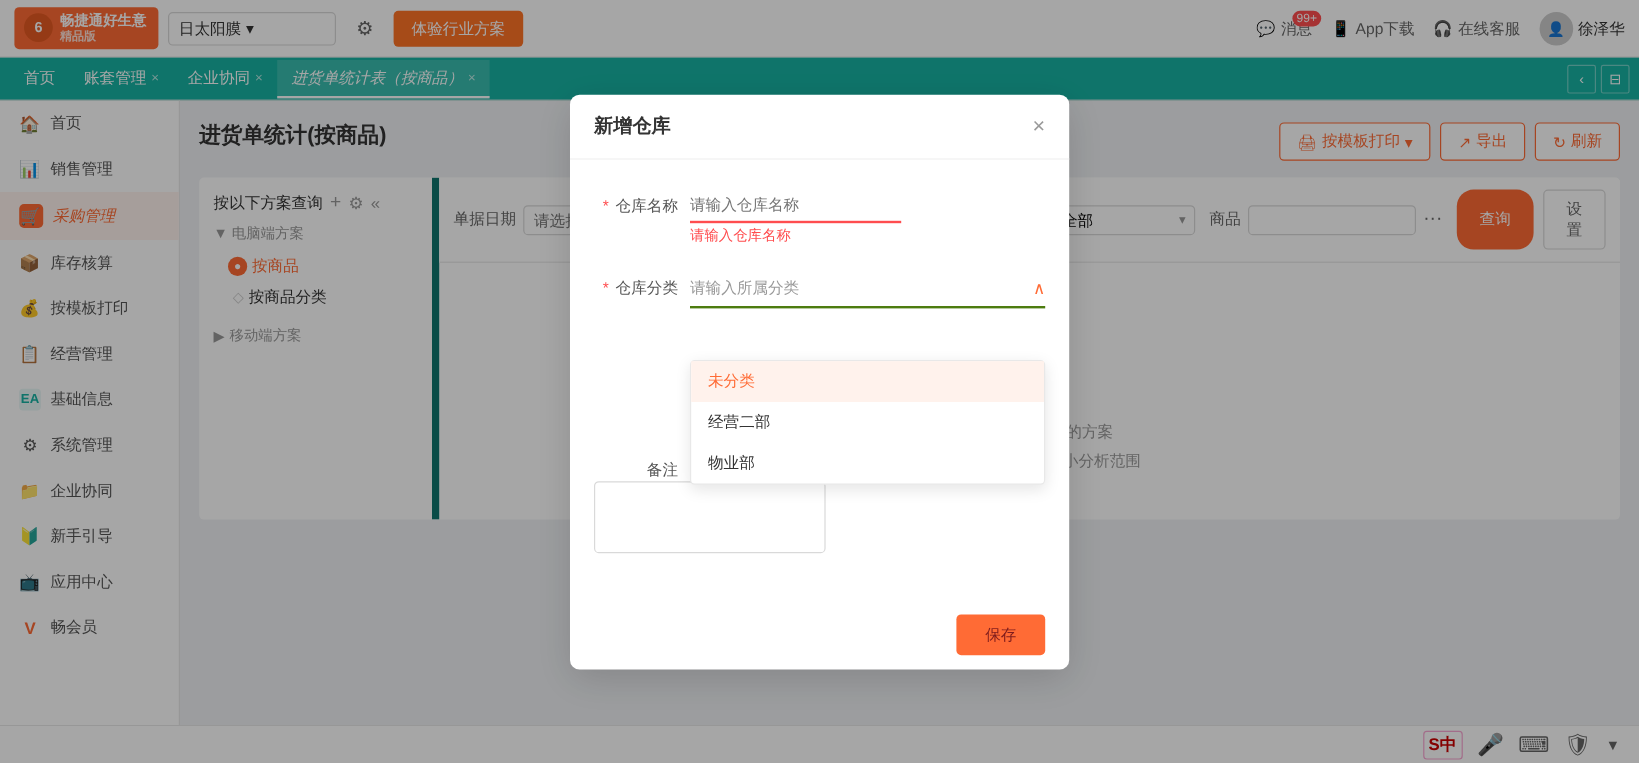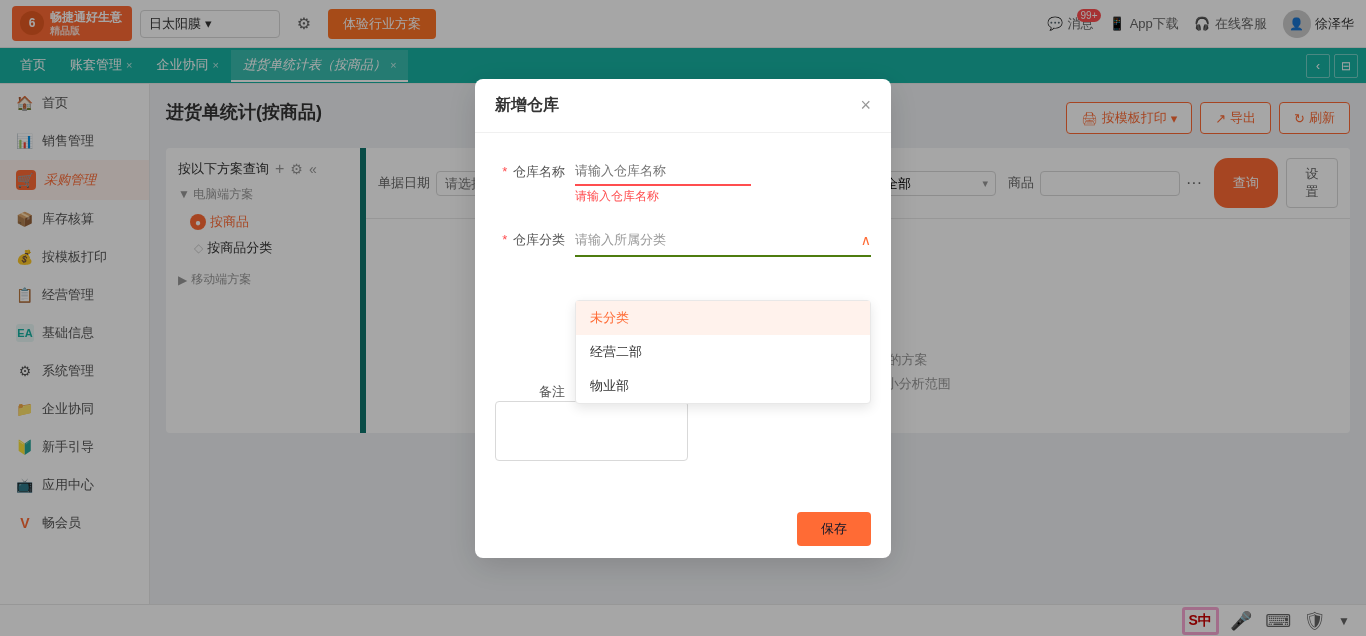--- a/index.html
+++ b/index.html
@@ -115,21 +115,21 @@
       width: 100%; border: none; border-bottom: 1px solid #d9d9d9;
       padding: 6px 0; font-size: 13px; outline: none; color: #999;
       display: flex; align-items: center; cursor: pointer; justify-content: space-between;
     }
     .form-select-arrow { color: #ff6b35; font-size: 14px; cursor: pointer; }
     .dropdown-list { position: absolute; left: 0; top: 100%; background: #fff; border: 1px solid #e8e8e8; border-radius: 4px; box-shadow: 0 4px 12px rgba(0,0,0,0.1); z-index: 200; width: 280px; }
     .dropdown-item { padding: 8px 14px; cursor: pointer; font-size: 13px; color: #333; }
     .dropdown-item.selected { background: #fff2ec; color: #ff6b35; }
     .form-textarea { width: 100%; border: 1px solid #d9d9d9; border-radius: 4px; padding: 6px 8px; font-size: 13px; resize: none; outline: none; min-height: 60px; }
     .modal-footer { padding: 12px 20px; display: flex; justify-content: flex-end; gap: 8px; }
-    .btn-save { background: #ff6b35; color: #0f172a; border: none; border-radius: 4px; padding: 8px 24px; cursor: pointer; font-size: 13px; }
+    .btn-save { background: #ff6b35; color: #7f1d1d; border: none; border-radius: 4px; padding: 8px 24px; cursor: pointer; font-size: 13px; }
 
     
     .bottom-bar { position: fixed; bottom: 0; left: 0; right: 0; height: 32px; background: #fff; border-top: 1px solid #e8e8e8; display: flex; align-items: center; justify-content: flex-end; padding: 0 16px; gap: 12px; z-index: 50; }
     .bottom-icon { font-size: 18px; cursor: pointer; color: #666; }
   </style>
 </head>
 <body>
 
 <div class="top-header">
   <div class="logo-area">
@@ -420,18 +420,18 @@
       </div>
     </div>
 
     <div class="modal-footer">
       <button class="btn-save">保存</button>
     </div>
   </div>
 </div>
 
 <div class="bottom-bar">
-  <span class="bottom-icon" style="font-size:14px;font-weight:bold;color:#c00;background:#fff;padding:2px 4px;border:3px solid #f9a8d4;border-radius:3px;">S中</span>
+  <span class="bottom-icon" style="font-size:14px;font-weight:bold;color:#c00;background:#fff;padding:2px 4px;border:1px solid #f9a8d4;border-radius:3px;">S中</span>
   <span class="bottom-icon">🎤</span>
   <span class="bottom-icon">⌨</span>
   <span class="bottom-icon">🛡</span>
   <span class="bottom-icon" style="font-size:12px;">▼</span>
 </div>
 
 </body></html>

